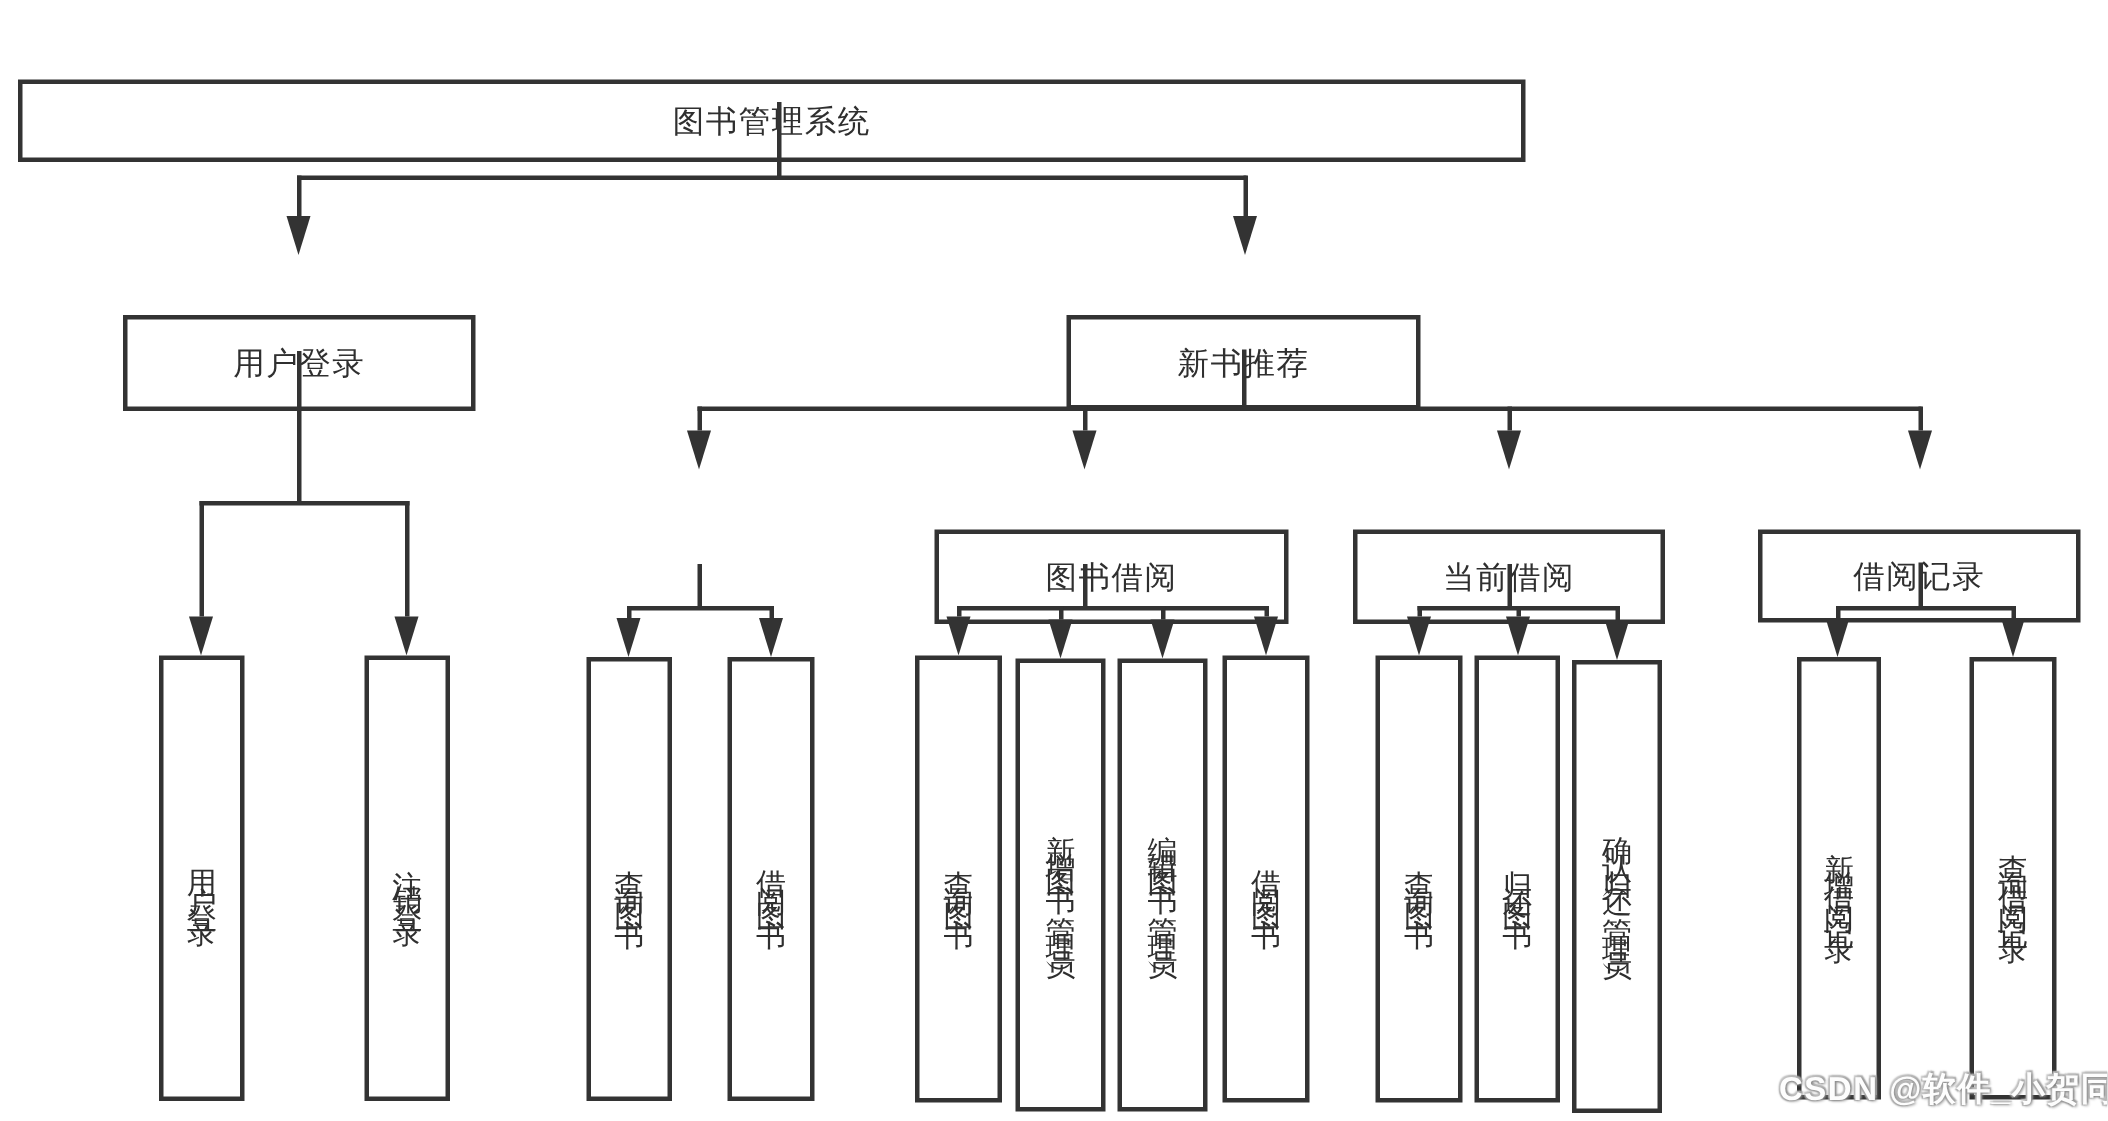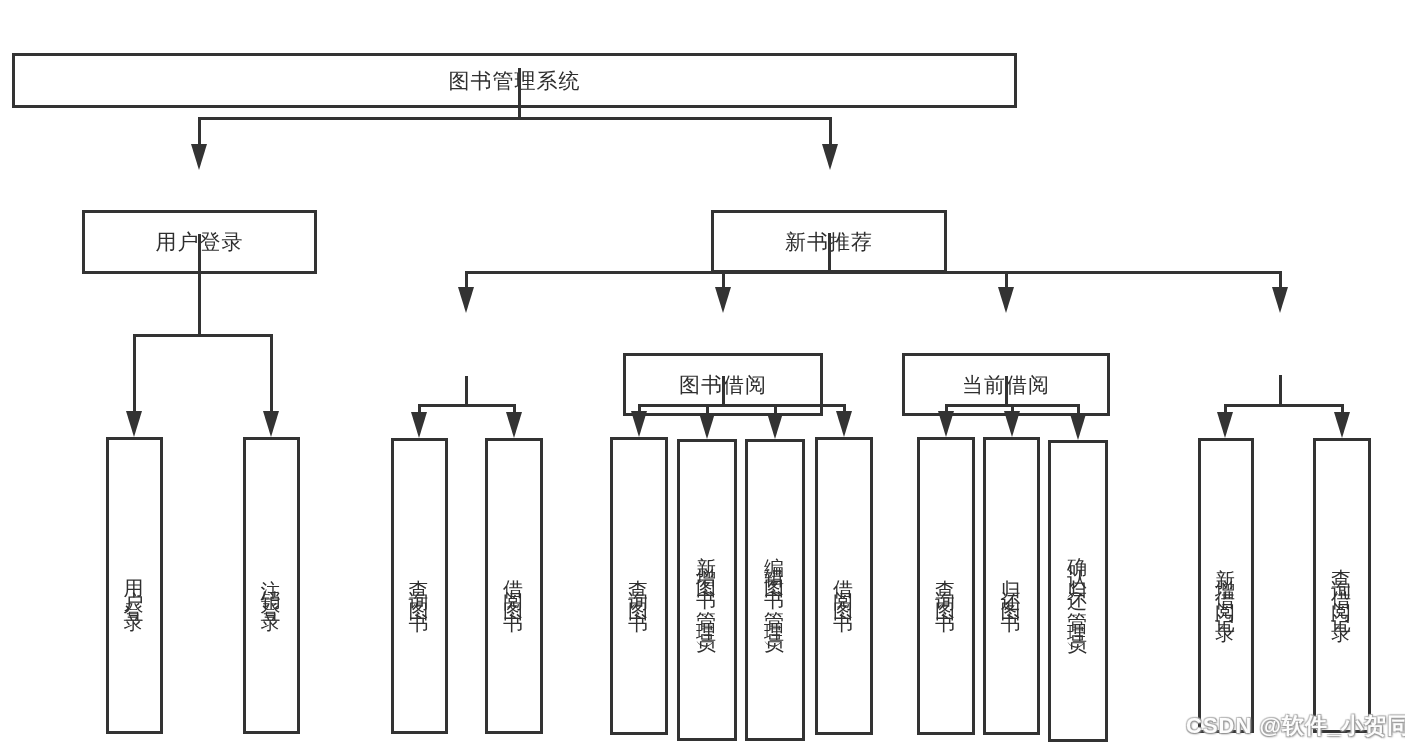--- a/index.html
+++ b/index.html
@@ -77,22 +77,23 @@
   <div class="hl" style="left:465px;top:271px;width:816px"></div>
   <div class="vl" style="left:465px;top:271px;height:16px"></div>
   <div class="ah" style="left:458px;top:287px"></div>
   <div class="vl" style="left:722px;top:271px;height:16px"></div>
   <div class="ah" style="left:715px;top:287px"></div>
   <div class="vl" style="left:1005px;top:271px;height:16px"></div>
   <div class="ah" style="left:998px;top:287px"></div>
   <div class="vl" style="left:1279px;top:271px;height:16px"></div>
   <div class="ah" style="left:1272px;top:287px"></div>
 
-  <div class="hnode" style="left:623px;top:313px;width:200px;height:63px">图书借阅</div>
+  <div class="hnode" style="left:623px;top:313px;width:236px;height:63px">图书借阅</div>
   <div class="hnode" style="left:902px;top:313px;width:208px;height:63px">当前借阅</div>
+  <div class="hnode" style="left:1172px;top:313px;width:215px;height:62px">借阅记录</div>
 
   <div class="vl" style="left:465px;top:376px;height:29px"></div>
   <div class="hl" style="left:418px;top:404px;width:98px"></div>
   <div class="vl" style="left:418px;top:404px;height:8px"></div>
   <div class="ah" style="left:411px;top:412px"></div>
   <div class="vl" style="left:513px;top:404px;height:8px"></div>
   <div class="ah" style="left:506px;top:412px"></div>
 
   <div class="vl" style="left:722px;top:376px;height:29px"></div>
   <div class="hl" style="left:638px;top:404px;width:208px"></div>

